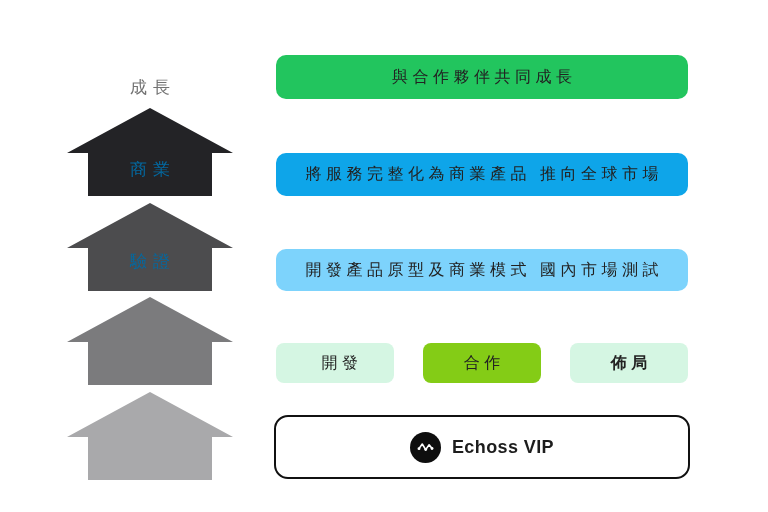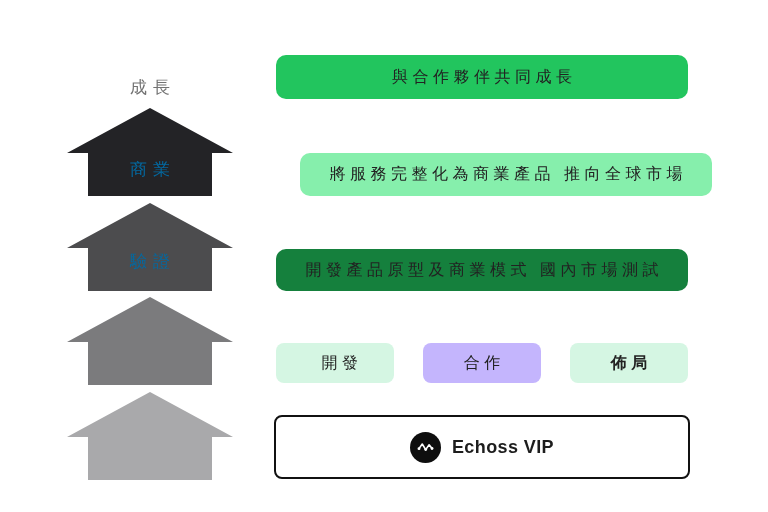--- a/index.html
+++ b/index.html
@@ -50,21 +50,21 @@
   }
   .mini-box {
     width: 118px; height: 40px; border-radius: 8px;
     display: flex; align-items: center; justify-content: center;
     font-size: 16px; color: #222222;
     letter-spacing: 4.5px; padding-left: 4.5px;
   }
 
   .box-foundation {
     position: absolute; left: 274px; top: 415px; width: 416px; height: 64px;
-    background: #ffffff; border: 2.5px solid #111111; border-radius: 8px;
+    background: #ffffff; border: 2.5px solid #111111; border-radius: 14px;
     display: flex; align-items: center; justify-content: center; gap: 11px;
   }
   .brand-logo {
     width: 31px; height: 31px; border-radius: 50%;
     background: #0e0e0e; flex: 0 0 auto;
     display: flex; align-items: center; justify-content: center;
   }
   .brand-logo svg { display: block; }
   .brand-text {
     font-size: 18px; font-weight: 600; color: #1d1d1d; letter-spacing: 0.4px;
@@ -98,27 +98,27 @@
   </div>
 
   <div class="arrow arrow-foundation">
     <svg viewBox="0 0 166 88">
       <polygon points="83,0 166,45 145,45 145,88 21,88 21,45 0,45" fill="#a9a9ab"></polygon>
     </svg>
   </div>
 
   <div class="detail-box box-growth" style="background-color: #22c55e;">與合作夥伴共同成長</div>
 
-  <div class="detail-box box-business" style="background-color: #86efac; margin-left: 24px;">將服務完整化為商業產品 推向全球市場</div>
+  <div class="detail-box box-business" style="background-color: #0ea5e9;">將服務完整化為商業產品 推向全球市場</div>
 
-  <div class="detail-box box-validation" style="background-color: #15803d;">開發產品原型及商業模式 國內市場測試</div>
+  <div class="detail-box box-validation" style="background-color: #7dd3fc;">開發產品原型及商業模式 國內市場測試</div>
 
   <div class="strategy-row">
     <div class="mini-box" style="background-color: rgb(213, 246, 227); padding-left: 14px;">開發</div>
-    <div class="mini-box" style="background-color: #c4b5fd; font-family: Liberation Mono, monospace;">合作</div>
+    <div class="mini-box" style="background-color: #84cc16; font-family: Liberation Mono, monospace;">合作</div>
     <div class="mini-box" style="background-color: rgb(213, 246, 227); font-weight: bold;">佈局</div>
   </div>
 
   <div class="box-foundation">
     <span class="brand-logo">
       <svg width="23" height="23" viewBox="0 0 24 24">
         <path d="M5.2,13.2 L8.6,8.4 L12.2,14.2 L15.8,9.2 L18.8,13.0" fill="none" stroke="#ffffff" stroke-width="1.7" stroke-linecap="round" stroke-linejoin="round"></path>
         <circle cx="5.2" cy="13.2" r="1.5" fill="#ffffff"></circle>
         <circle cx="12.2" cy="14.2" r="1.5" fill="#ffffff"></circle>
         <circle cx="18.8" cy="13.0" r="1.5" fill="#ffffff"></circle>

